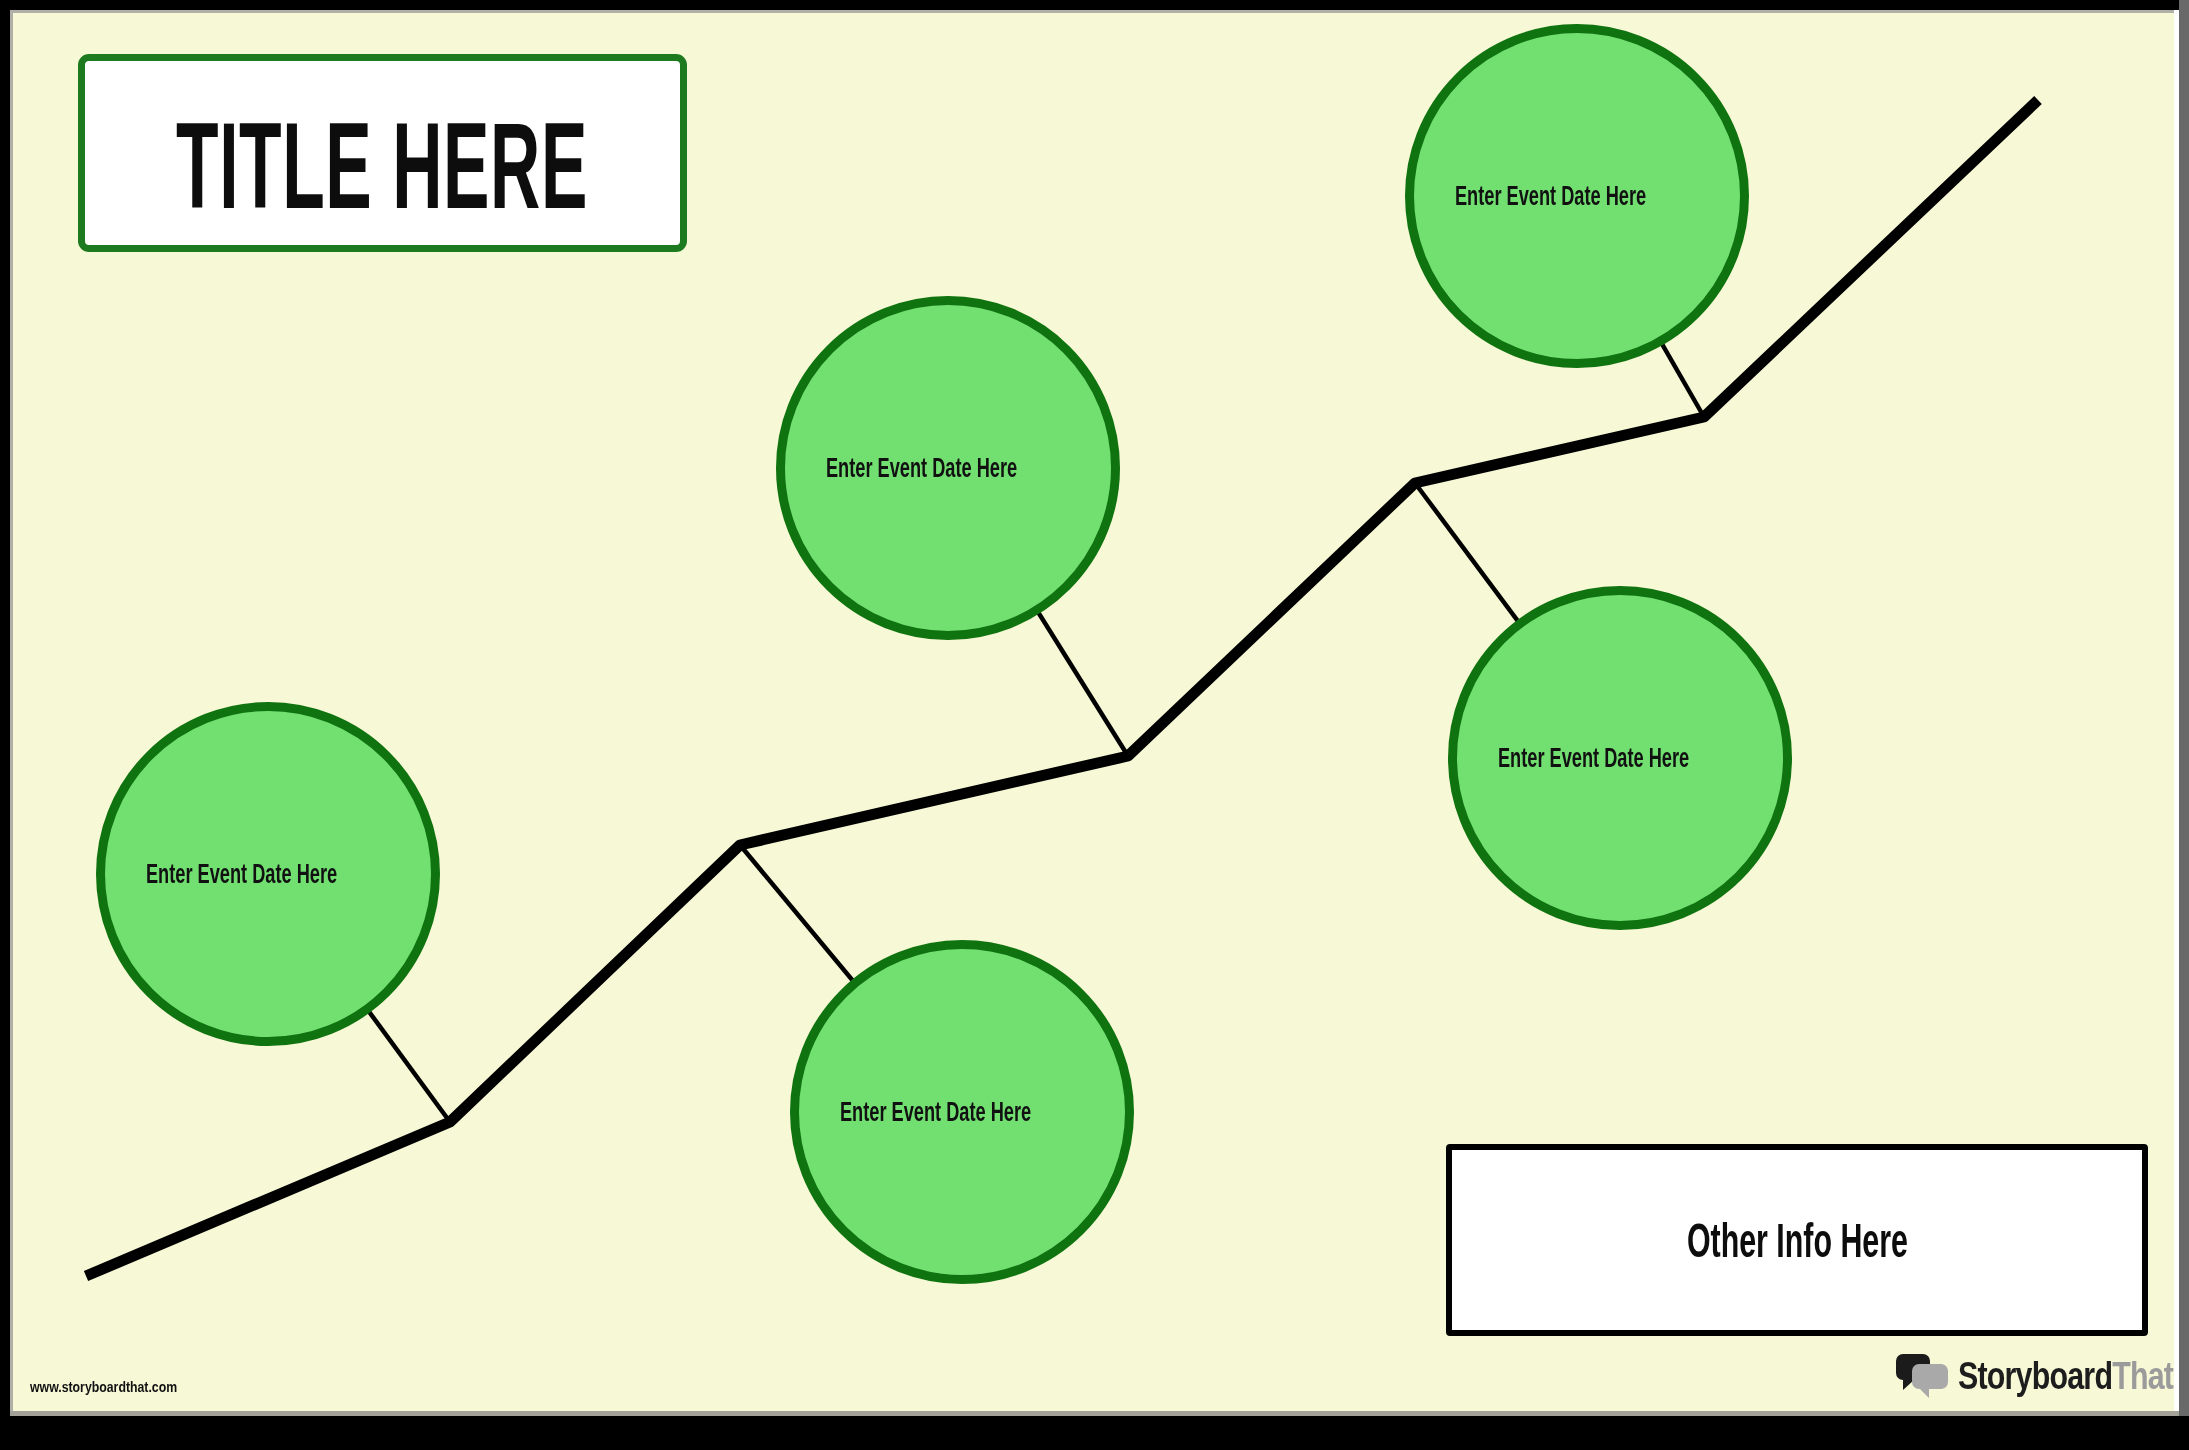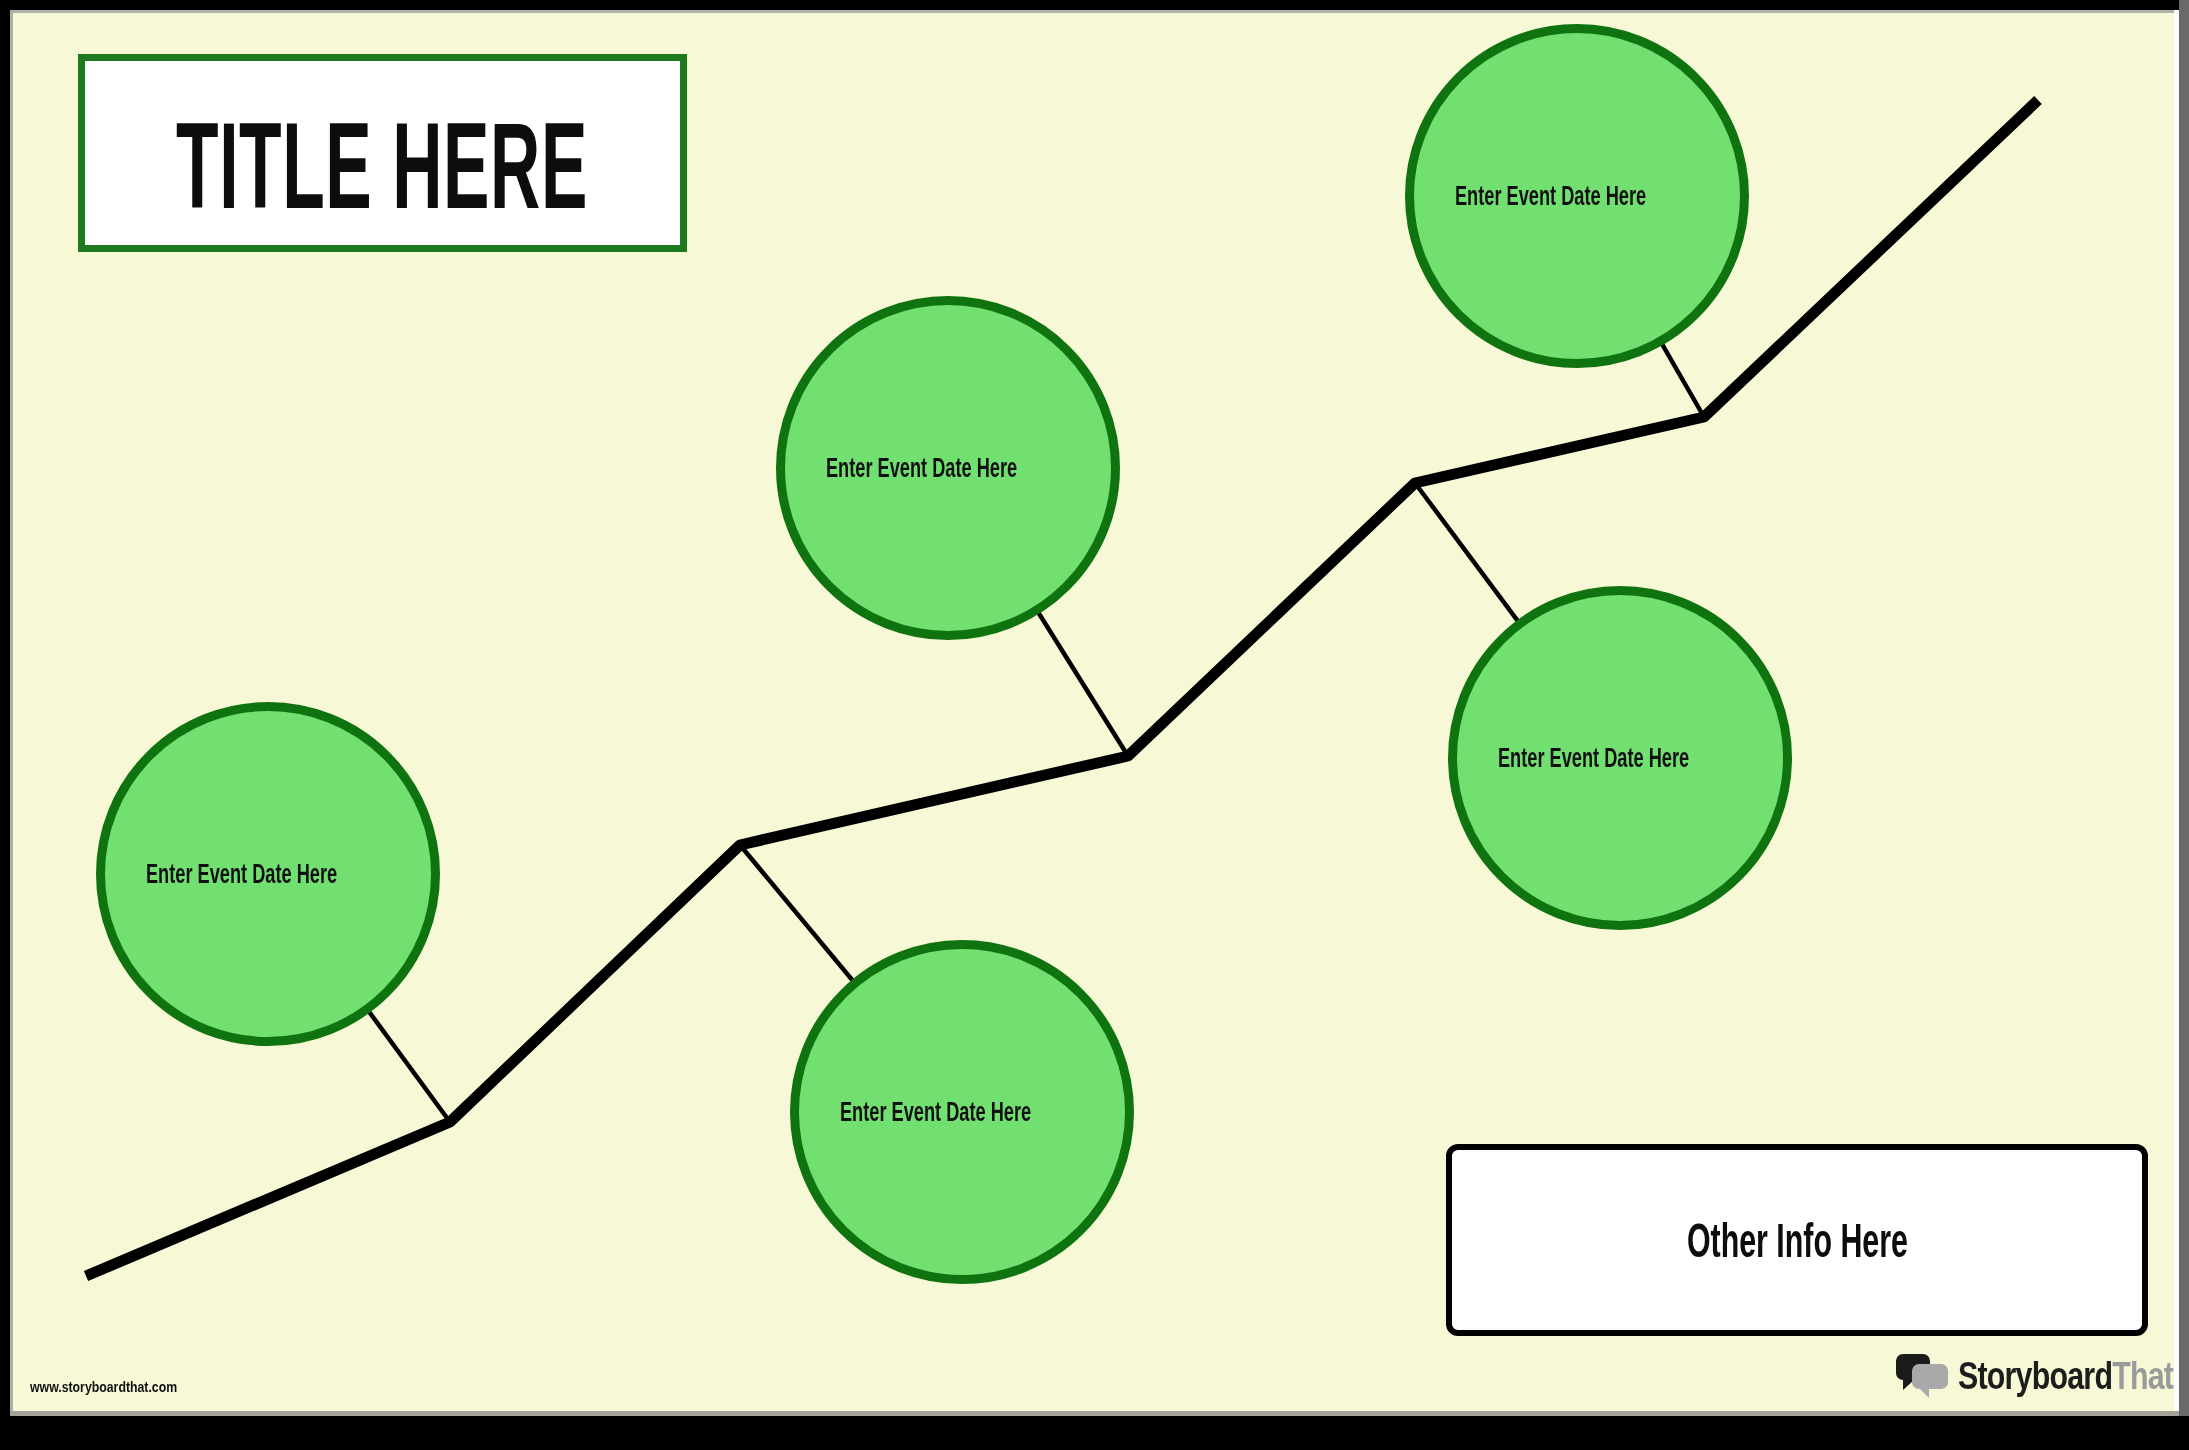--- a/index.html
+++ b/index.html
@@ -22,21 +22,21 @@
   .b-inner-left{left:10px;top:10px;width:3px;height:1406px;background:#b0b0a8;}
   .b-inner-right{left:2174px;top:10px;width:5px;height:1402px;background:#ffffff;}
   .b-bottom-gray{left:0;top:1411px;width:2189px;height:5px;background:#a2a298;}
 
   
   .title-box{
     position:absolute;z-index:3;
     left:78px;top:54px;width:609px;height:198px;
     background:#ffffff;
     border:7px solid var(--title-border,#1e7a1e);
-    border-radius:0;
+    border-radius:11px;
     box-sizing:border-box;
     display:flex;align-items:center;justify-content:center;
   }
   .title-text{
     font-weight:bold;color:#0d0d0d;
     font-size:120px;line-height:1;white-space:nowrap;
     transform:scale(0.58,1.02) translateY(12px);
     letter-spacing:1px;
   }
 
@@ -57,21 +57,21 @@
   .c1{left:96px;top:702px;}
   .c2{left:776px;top:296px;}
   .c3{left:790px;top:940px;}
   .c4{left:1405px;top:24px;}
   .c5{left:1448px;top:586px;}
 
   
   .info-box{
     position:absolute;z-index:3;
     left:1446px;top:1144px;width:702px;height:192px;
-    background:#ffffff;border:6px solid #000;border-radius:12px;
+    background:#ffffff;border:6px solid #000;border-radius:4px;
     box-sizing:border-box;
     display:flex;align-items:center;justify-content:center;
   }
   .info-text{
     font-weight:bold;color:#0d0d0d;
     font-size:46px;line-height:1;white-space:nowrap;
     transform:scale(0.66,1.05);
   }
 
   

